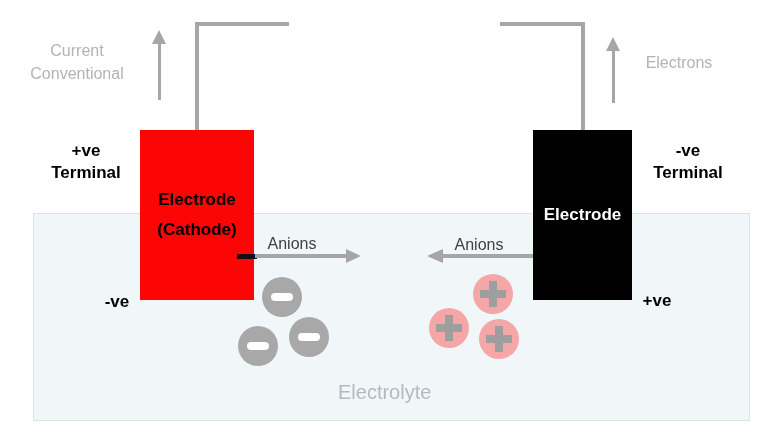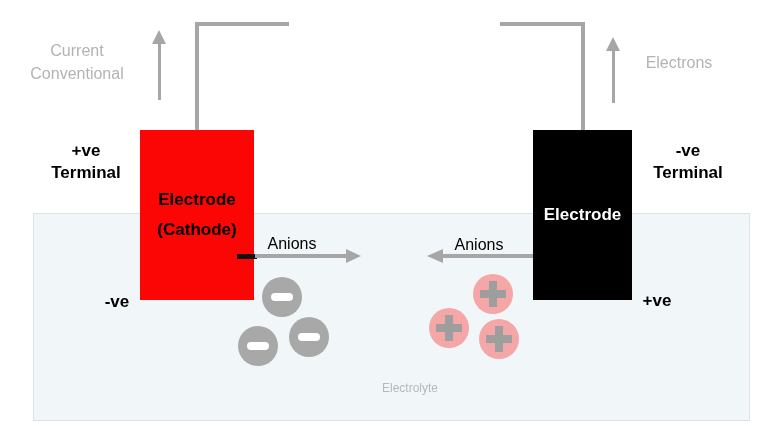--- a/index.html
+++ b/index.html
@@ -6,22 +6,22 @@
   .stage{
     position:relative;width:768px;height:433px;background:#ffffff;overflow:hidden;
     font-family:"Liberation Sans","DejaVu Sans",sans-serif;
   }
   
   .electrolyte{
     position:absolute;left:33px;top:213px;width:715px;height:206px;
     background:#f1f6f9;border:1px solid #dce2e7;
   }
   .electrolyte-label{
-    position:absolute;left:338px;top:381px;width:100px;text-align:right;
-    font-size:12px;color:#b4b9be;
+    position:absolute;left:338px;top:381px;width:100px;text-align:left;
+    font-size:20px;color:#b4b9be;
   }
   
   .load-box{
     position:absolute;left:288px;top:2px;width:212px;height:46px;
     background:#fdf8e8;border:1px solid #f0e8d2;
     display:flex;align-items:center;justify-content:center;
     font-size:16px;color:#b3b0a8;
   }
   
   .wire{position:absolute;background:#a6a6a6;}
@@ -50,21 +50,21 @@
   .elec-shaft{left:612px;top:50px;height:53px;}
   .elec-head{left:606px;top:37px;}
   
   .terminal{position:absolute;width:96px;text-align:center;font-weight:bold;font-size:17px;line-height:22px;color:#000;}
   .terminal-pos{left:38px;top:140px;}
   .terminal-neg{left:640px;top:140px;}
   .polarity{position:absolute;width:46px;text-align:center;font-weight:bold;font-size:17px;color:#000;}
   .polarity-neg{left:94px;top:292px;}
   .polarity-pos{left:634px;top:291px;}
   
-  .ion-label{position:absolute;width:72px;text-align:center;font-size:16px;color:#000000;}
+  .ion-label{position:absolute;width:72px;text-align:center;font-size:16px;color:#404040;}
   .anions-label{left:256px;top:235px;}
   .cations-label{left:443px;top:236px;}
   .harrow-shaft{position:absolute;height:4px;background:#a6a6a6;}
   .anions-tail{left:237px;top:254px;width:20px;height:5px;background:#111111;position:absolute;}
   .anions-shaft{left:255px;top:254px;width:91px;}
   .anions-head{position:absolute;left:346px;top:249px;width:0;height:0;border-top:7px solid transparent;border-bottom:7px solid transparent;border-left:15px solid #a6a6a6;}
   .cations-shaft{left:443px;top:254px;width:90px;}
   .cations-head{position:absolute;left:427px;top:249px;width:0;height:0;border-top:7px solid transparent;border-bottom:7px solid transparent;border-right:16px solid #a6a6a6;}
   
   .ion{position:absolute;width:40px;height:40px;border-radius:50%;}

